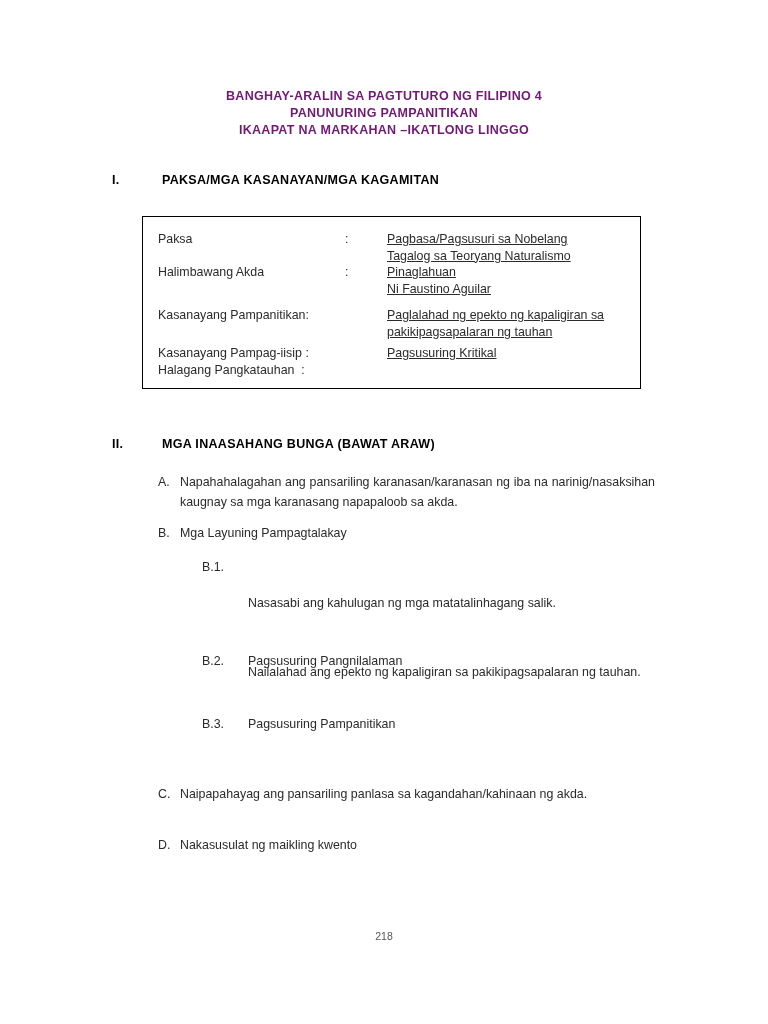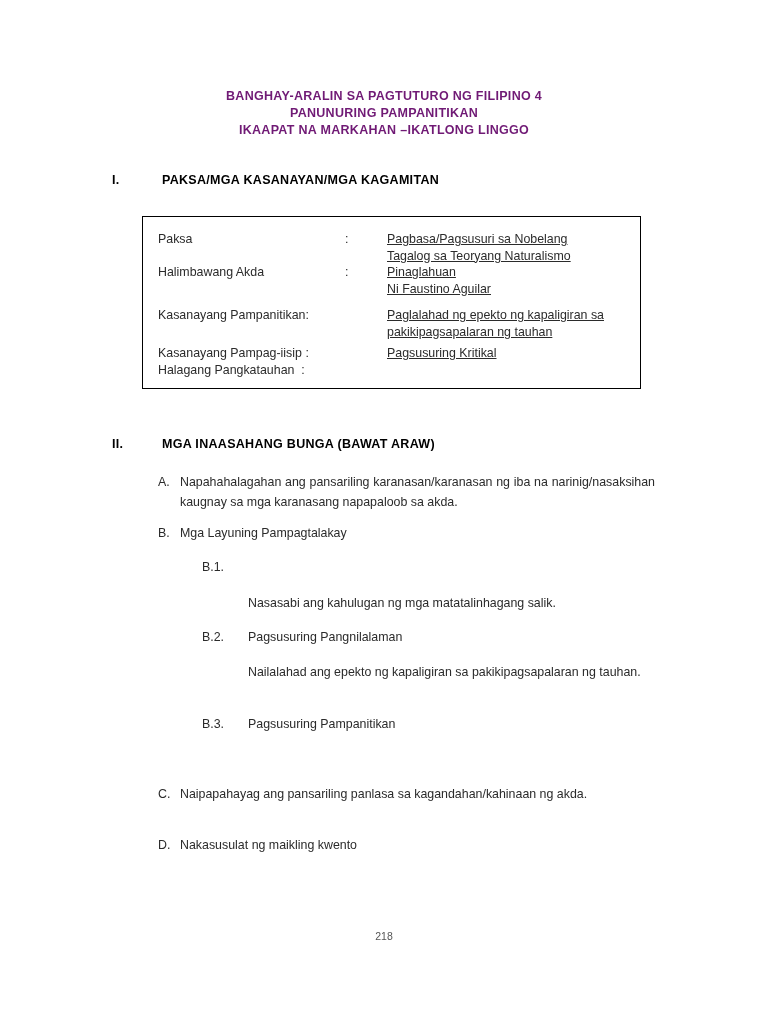--- a/index.html
+++ b/index.html
@@ -142,21 +142,21 @@
     width: 420px;
     font-size: 12.4px;
     line-height: 19.5px;
     color: #2b2b2b;
   }
 
   #item-a      { top: 473px; }
   #item-b      { top: 524px; }
   #item-b1     { top: 558px; }
   #para-b1     { top: 594px; }
-  #item-b2     { top: 628px; }
+  #item-b2     { top: 652px; }
   #para-b2     { top: 663px; width: 430px; }
   #item-b3     { top: 715px; }
   #para-b3     { top: 749px; }
   #item-c      { top: 785px; }
   #item-d      { top: 836px; }
 
   
   .page-number {
     position: absolute;
     left: 0;

